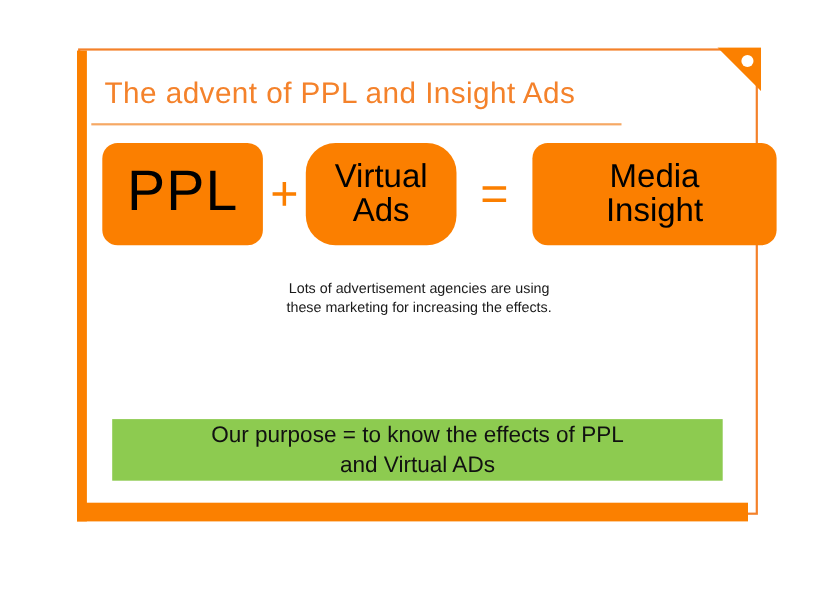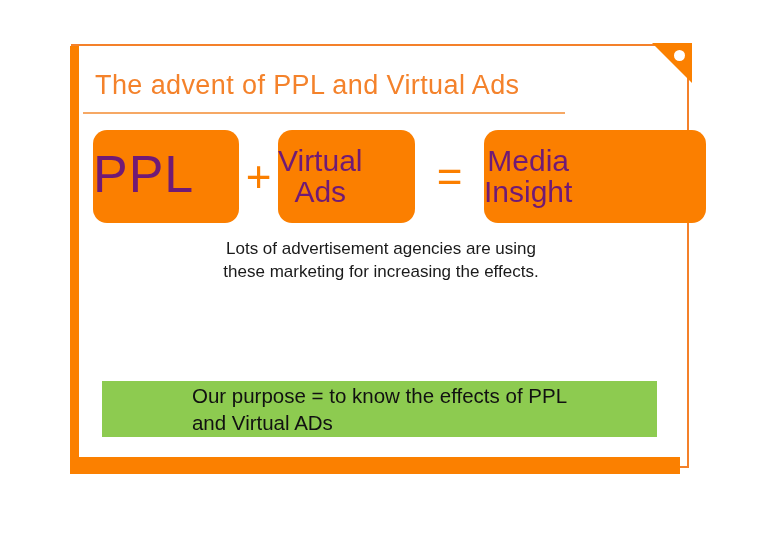--- a/index.html
+++ b/index.html
@@ -103,39 +103,40 @@
     top: 86px;
     width: 576px;
     height: 94px;
   }
   .fbox {
     position: absolute;
     top: 0;
     height: 93px;
     background: #FB7F00;
     border-radius: 14px;
-    color: #701a75;
+    color: #000000;
     display: flex;
     align-items: center;
-    justify-content: flex-start;
+    justify-content: center;
     text-align: center;
     line-height: 1.03;
   }
   #box-ppl {
     left: 0px;
     width: 146px;
     font-size: 52px;
     letter-spacing: 1px;
     padding-bottom: 4px;
     box-sizing: border-box;
   }
   #box-virtual {
     left: 185px;
     width: 137px;
     font-size: 30px;
+    border-radius: 27px;
   }
   #box-media {
     left: 391px;
     width: 222px;
     font-size: 30px;
   }
   .fop {
     position: absolute;
     top: 0;
     height: 93px;
@@ -154,23 +155,24 @@
     left: 322px;
     width: 69px;
   }
 
   
   .para {
     position: absolute;
     width: 100%;
     text-align: center;
     color: #1a1a1a;
-    font-size: 17px;
+    font-size: 13px;
     line-height: 1.38;
     white-space: pre-line;
+    margin-top: 16px;
   }
   #para-one {
     top: 193px;
     left: 0;
   }
   #para-two {
     top: 272px;
     left: 0;
   }
 
@@ -180,40 +182,40 @@
     left: 31px;
     top: 337px;
     width: 555px;
     height: 56px;
     background: #8DCB50;
     display: flex;
     align-items: center;
     justify-content: center;
   }
   #purpose-text {
-    text-align: left;
+    text-align: center;
     color: #111111;
     font-size: 20.5px;
     line-height: 1.32;
     white-space: pre-line;
   }
 </style>
 </head>
 <body>
 
 <div id="slide-frame">
 
   <div class="frame-outline"></div>
   <div class="frame-bar-left"></div>
   <div class="frame-bar-bottom"></div>
 
   <div class="corner-fold"></div>
   <div class="corner-dot"></div>
 
-  <div id="slide-title">The advent of PPL and Virtual Ads</div>
+  <div id="slide-title">The advent of PPL and Insight Ads</div>
   <div class="title-rule"></div>
 
   <div id="formula-row">
 
     <div class="fbox" id="box-ppl">
       <span>PPL</span>
     </div>
 
     <div class="fop" id="op-plus">+</div>
 

